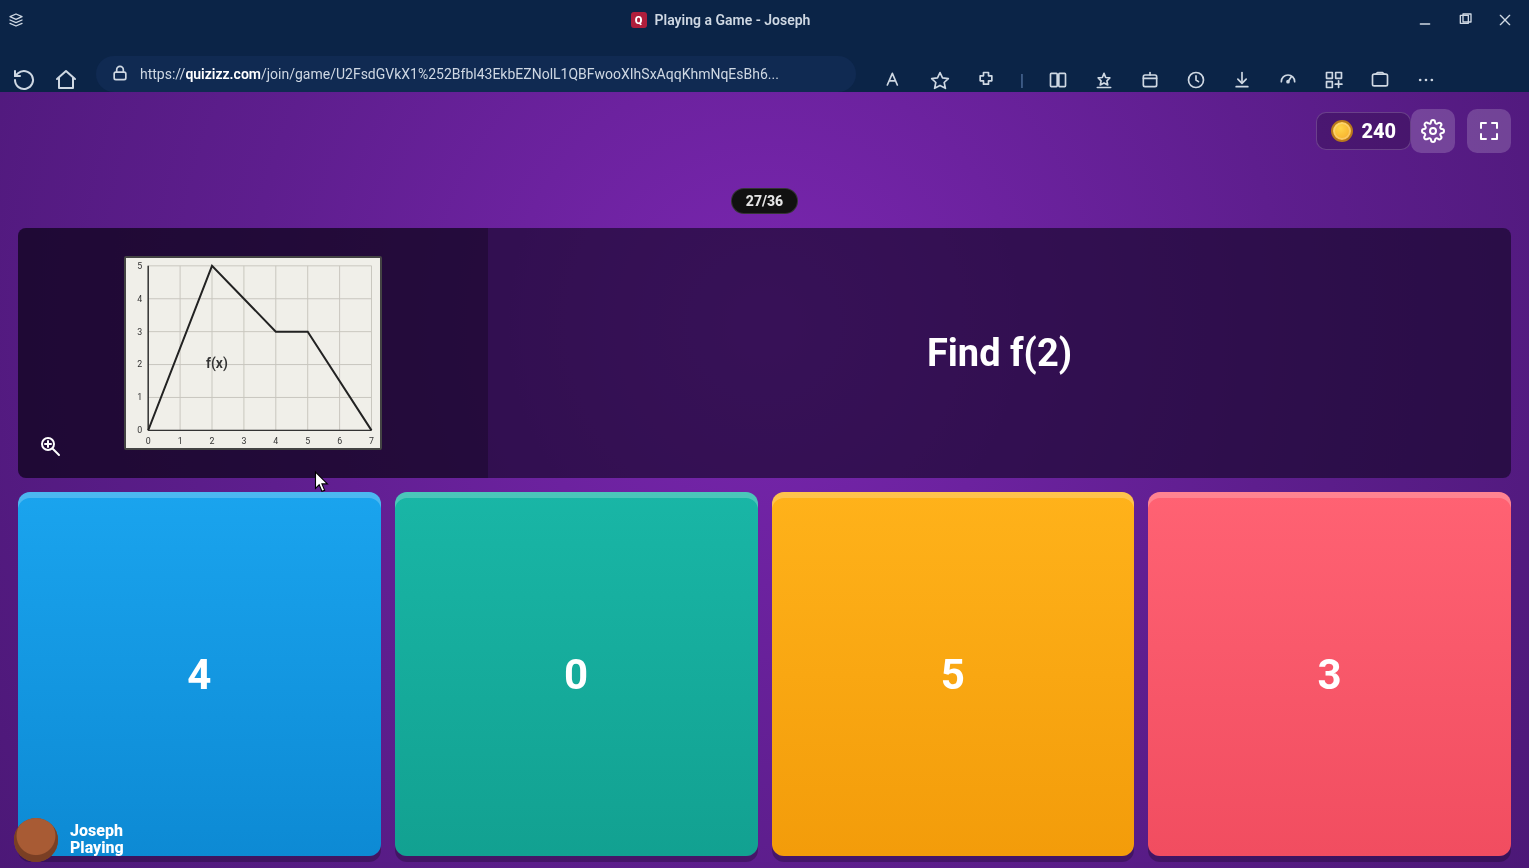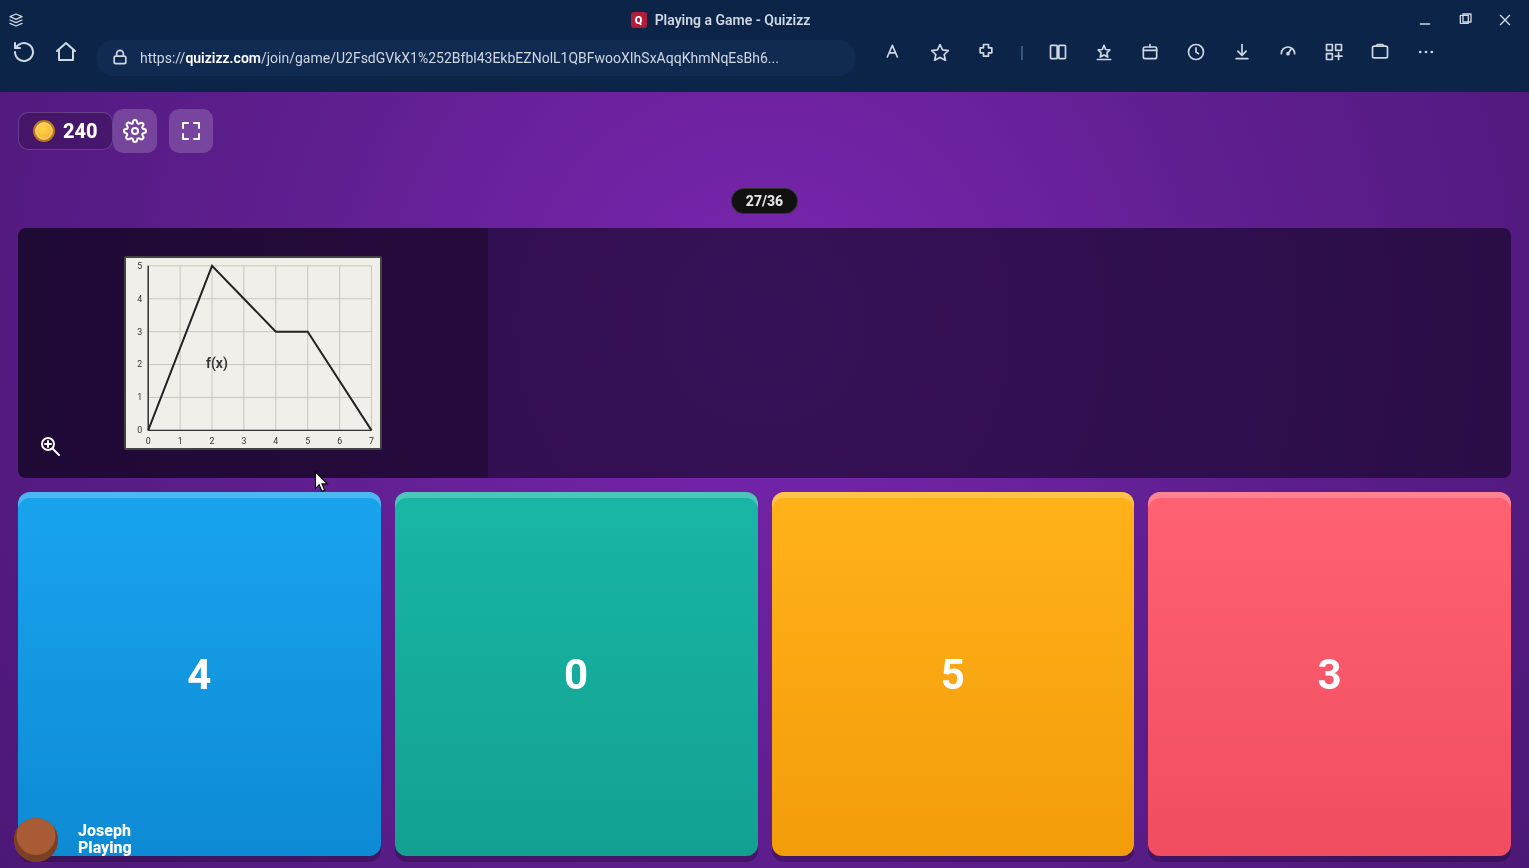--- a/index.html
+++ b/index.html
@@ -26,21 +26,21 @@
   .window-icon { width:16px; height:16px; display:flex; align-items:center; justify-content:center; color:#cfd8e3; }
   .app-favicon {
     width:16px; height:16px; background:#b01e3c; border-radius:3px;
     display:flex; align-items:center; justify-content:center; color:#fff; font-weight:900; font-size:11px;
   }
 
   .addrbar {
     height: 52px;
     background: #0b2447;
     display: flex;
-    align-items: flex-start;
+    align-items: flex-end;
     padding: 0 12px;
     gap: 18px;
     color: #cfd8e3;
   }
   .nav-icon {
     width:24px; height:24px; display:flex; align-items:center; justify-content:center;
     color:#cfd8e3; cursor:pointer;
   }
   .url-pill {
     flex: 1 1 auto;
@@ -66,22 +66,23 @@
     width: 100%;
     height: calc(100% - 92px);
     background: radial-gradient(circle at 50% 30%, #7a26b0 0%, #5e1e8e 55%, #4c1877 100%);
     padding: 16px 18px 12px 18px;
     display:flex;
     flex-direction:column;
     gap: 14px;
   }
 
   .game-topbar {
-    display:flex; align-items:center; justify-content:flex-start;
+    display:flex; align-items:center; justify-content:flex-end;
     height: 46px;
+    margin-left: 12px;
   }
   .score-pill {
     background: rgba(0,0,0,0.18);
     border: 1px solid rgba(255,255,255,0.18);
     color:#fff; font-weight:800; font-size:20px;
     padding: 6px 14px; border-radius: 10px;
     display:flex; align-items:center; gap:8px;
   }
   .coin-icon {
     width:22px; height:22px; border-radius:50%;
@@ -164,21 +165,21 @@
     position:relative;
     box-shadow: inset 0 6px 0 rgba(255,255,255,0.22), 0 6px 0 rgba(0,0,0,0.25);
   }
   .answer.blue   { background: linear-gradient(#1aa4ee, #0d8ad4); }
   .answer.teal   { background: linear-gradient(#19b6a6, #12a191); }
   .answer.orange { background: linear-gradient(#ffb21a, #f39c0a); }
   .answer.pink   { background: linear-gradient(#ff6273, #f14d60); }
 
   .player-bar {
     position:absolute; left:14px; bottom:6px;
-    display:flex; align-items:center; gap:20px;
+    display:flex; align-items:center; gap:12px;
     color:#fff; font-weight:800;
   }
   .avatar {
     width:44px; height:44px; border-radius:50%;
     background:#8a4a2a;
     position:relative;
   }
   .avatar::before {
     content:""; position:absolute; inset:0;
     background: radial-gradient(circle at 50% 40%, #a85b34 55%, #7a3f24 58%);
@@ -201,21 +202,21 @@
 <div class="titlebar">
   <div class="titlebar-left">
     <span class="window-icon">
       <svg class="icon" viewBox="0 0 24 24">
           <path d="M3 7l9-4 9 4-9 4-9-4zM3 12l9 4 9-4M3 17l9 4 9-4"></path>
         </svg>
     </span>
   </div>
   <div class="titlebar-center">
     <span class="app-favicon">Q</span>
-    <span>Playing a Game - Quizizz</span>
+    <span>Playing a Game - Joseph</span>
   </div>
   <div class="titlebar-right">
     <span class="window-icon">
       <svg class="icon" viewBox="0 0 24 24">
           <line x1="5" y1="18" x2="19" y2="18"></line>
         </svg>
     </span>
     <span class="window-icon">
       <svg class="icon" viewBox="0 0 24 24">
           <rect x="5" y="5" width="12" height="12"></rect>
@@ -405,20 +406,21 @@
             <text x="16" y="145.4" font-size="9" fill="#333" text-anchor="end">1</text>
             <text x="16" y="111.8" font-size="9" fill="#333" text-anchor="end">2</text>
             <text x="16" y="78.2" font-size="9" fill="#333" text-anchor="end">3</text>
             <text x="16" y="44.599999999999994" font-size="9" fill="#333" text-anchor="end">4</text>
             <text x="16" y="11" font-size="9" fill="#333" text-anchor="end">5</text>
             <polyline points="22,176 87.14285714285714,8 152.28571428571428,75.2 184.85714285714286,75.2 250,176" fill="none" stroke="#222" stroke-width="2"></polyline>
           </svg>
         <span class="fx-label">f(x)</span>
       </div>
     </div>
+    <div class="question-text-zone">Find f(2)</div>
   </div>
 
   <div class="answers" id="answers">
       <div class="answer blue">4</div>
       <div class="answer teal">0</div>
       <div class="answer orange">5</div>
       <div class="answer pink">3</div>
     </div>
 
   <div class="player-bar">

